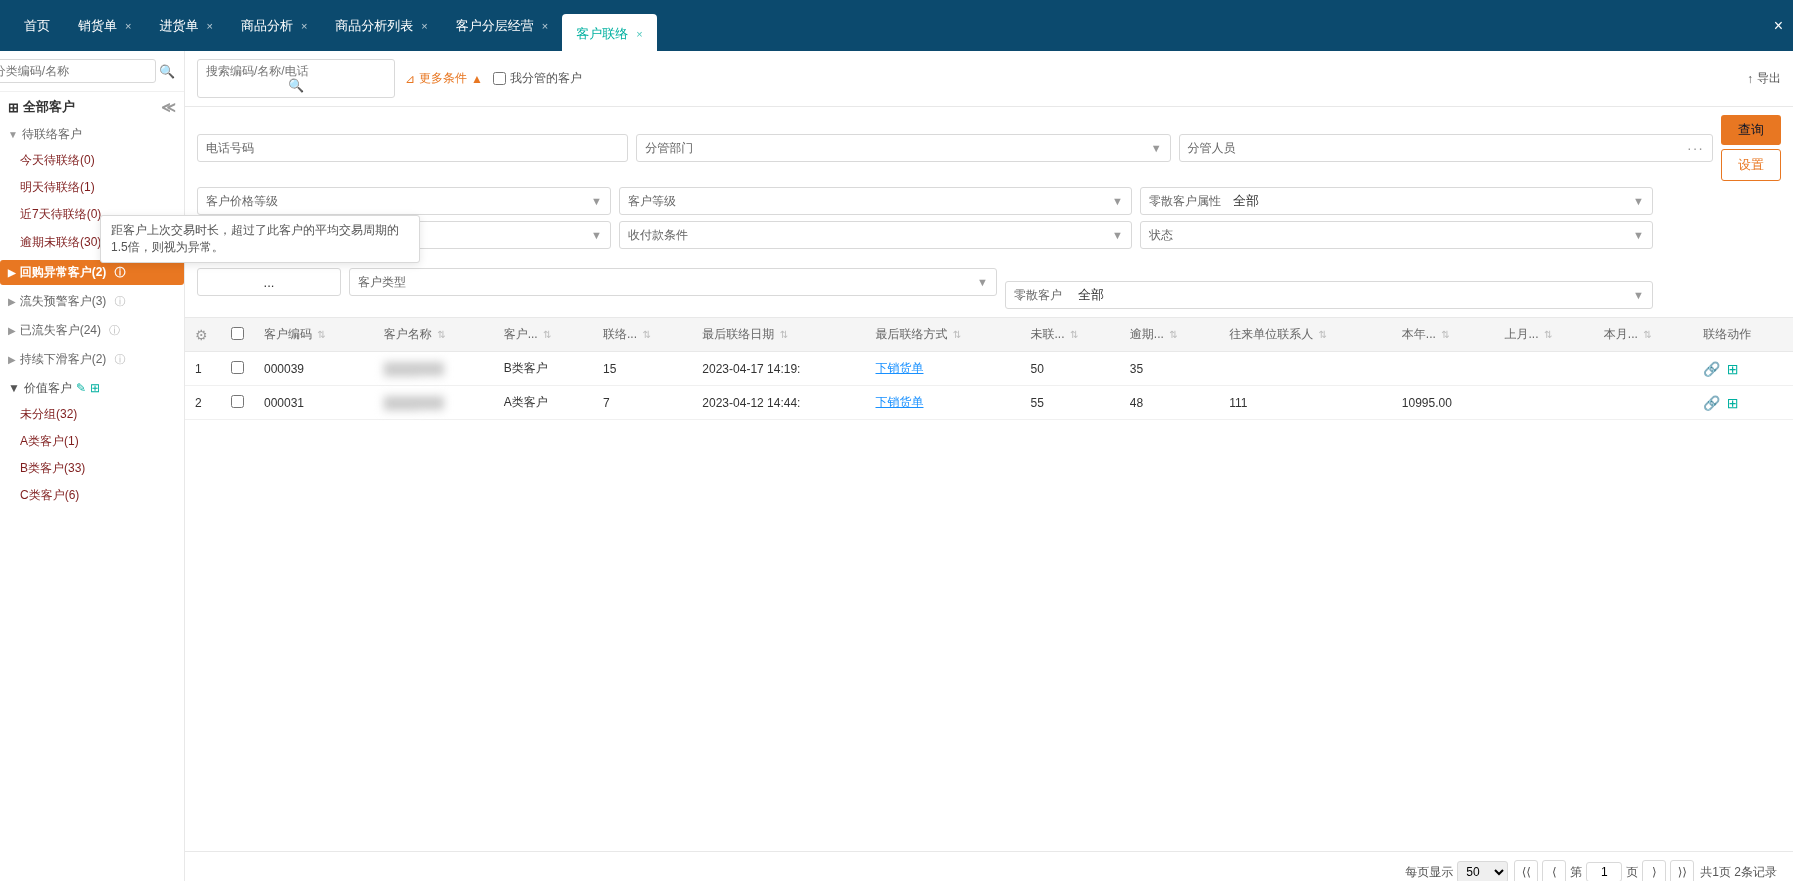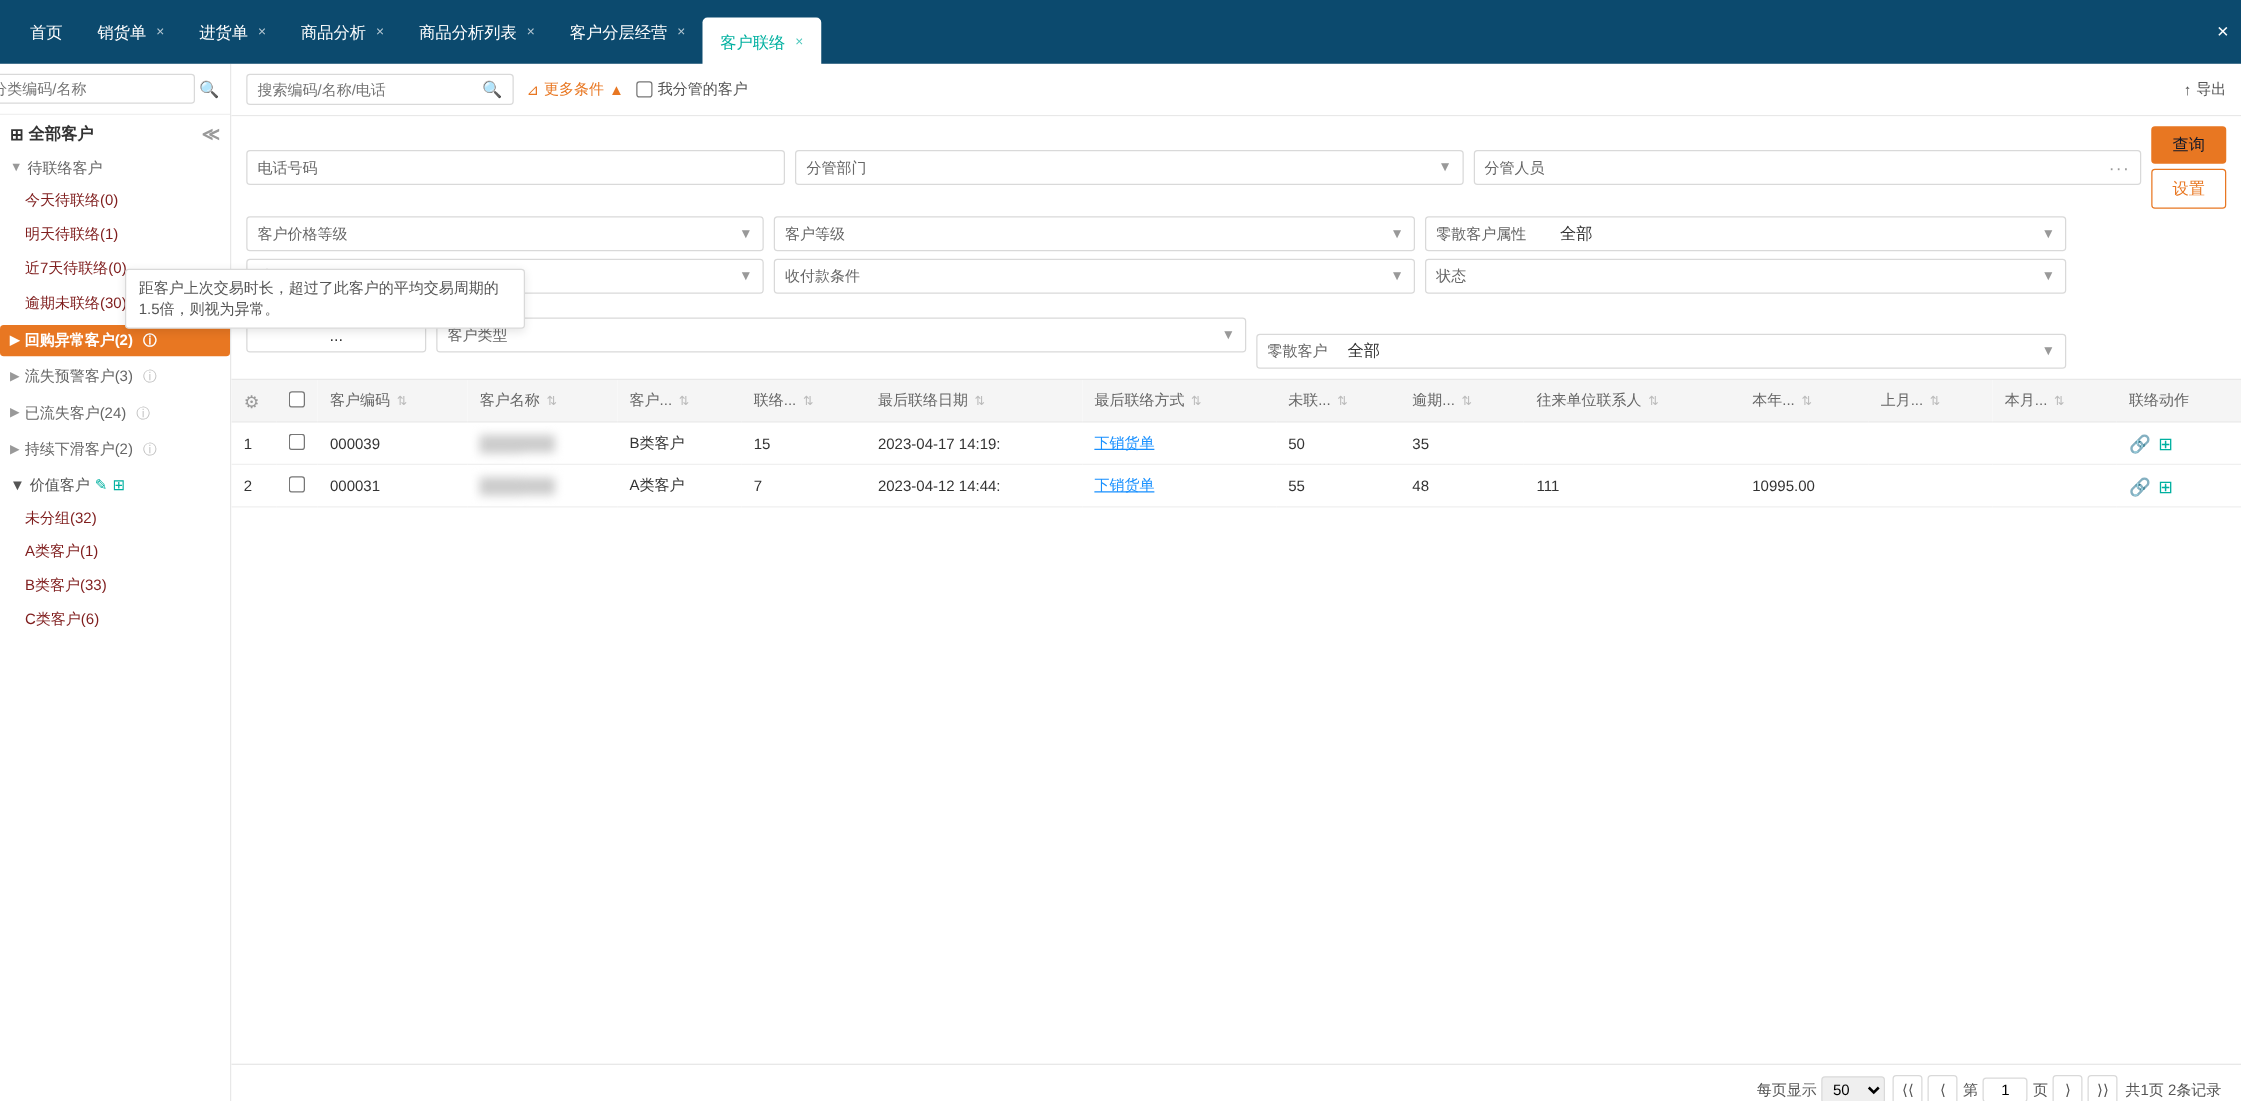--- a/index.html
+++ b/index.html
@@ -73,21 +73,21 @@
     
     .content { flex: 1; display: flex; flex-direction: column; overflow: hidden; }
 
     
     .filter-bar {
       background: #fff; border-bottom: 1px solid #e8e8e8;
       padding: 8px 12px; display: flex; align-items: center; gap: 10px;
     }
     .search-input-wrap {
       display: flex; align-items: center; border: 1px solid #d9d9d9;
-      border-radius: 3px; padding: 4px 8px; background: #fff;
+      border-radius: 3px; padding: 4px 8px; background: #fff; flex-direction: column;
     }
     .search-input-wrap input {
       border: none; outline: none; font-size: 12px; width: 180px; color: #999;
     }
     .search-icon { color: #999; cursor: pointer; }
 
     .filter-more {
       display: flex; align-items: center; gap: 4px; color: #e87722;
       cursor: pointer; font-size: 12px;
     }
@@ -345,21 +345,21 @@
 
       <div class="adv-filter-row">
         <div class="filter-field" style="flex:1.2;">
           <label>客户价格等级</label>
           <span class="arrow">▼</span>
         </div>
         <div class="filter-field" style="flex:1.5;">
           <label>客户等级</label>
           <span class="arrow">▼</span>
         </div>
-        <div class="filter-field" style="flex:1.5; gap: 17px;">
+        <div class="filter-field" style="flex:1.5; gap: 2px;">
           <label>零散客户属性</label>
           <span style="color:#333;margin-left:4px;">全部</span>
           <span class="arrow" style="margin-left:auto;">▼</span>
         </div>
         <div style="width:120px;"></div>
       </div>
 
       <div class="adv-filter-row">
         <div class="filter-field" style="flex:1.2;">
           <label>性别</label>

